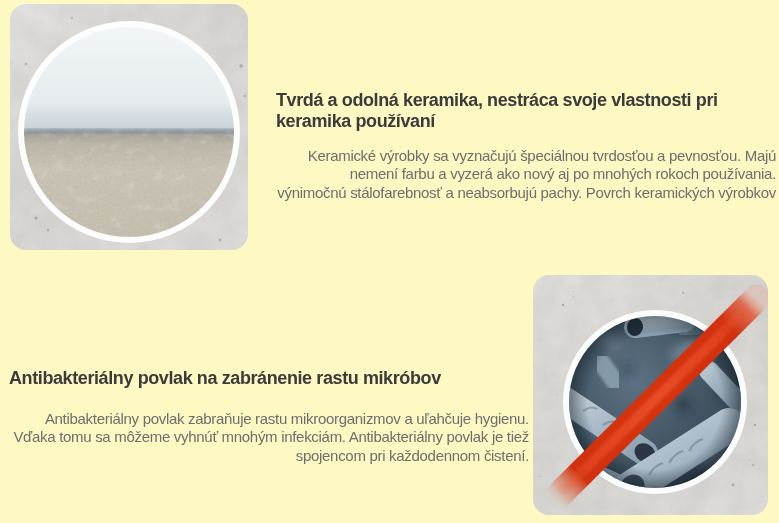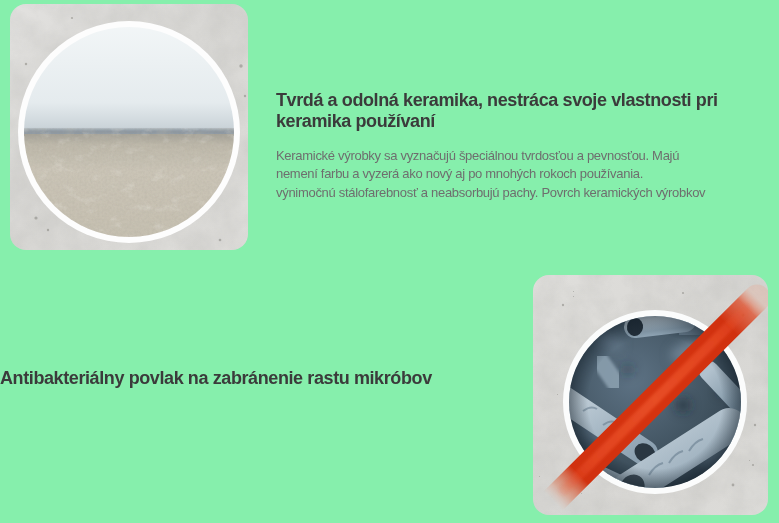--- a/index.html
+++ b/index.html
@@ -1,53 +1,54 @@
 <!DOCTYPE html>
 <html><head>
 <meta charset="utf-8">
 <style>
   * { box-sizing: border-box; }
   html, body { margin: 0; padding: 0; background: #ffffff; }
   .page {
     position: relative;
     width: 779px;
     height: 523px;
-    background: #86efac;
+    background: #fef9c3;
     overflow: hidden;
     font-family: "Liberation Sans", sans-serif;
   }
   .tile {
     position: absolute;
     border-radius: 16px;
     overflow: hidden;
     margin: 0;
   }
   .tile svg { display: block; width: 100%; height: 100%; }
   .tile-ceramic { left: 10px; top: 4px; width: 238px; height: 246px; }
   .tile-bacteria { left: 533px; top: 275px; width: 235px; height: 240px; }
 
   .text-block { position: absolute; }
   .text-block-top { left: 276px; top: 75px; width: 500px; }
-  .text-block-bottom { left: 0; top: 353px; width: 520px; }
+  .text-block-bottom { left: 9px; top: 353px; width: 520px; }
 
   .heading {
     font-size: 18px;
     font-weight: bold;
     line-height: 21px;
     letter-spacing: -0.4px;
     color: #3b3b3b;
   }
   .heading .h-line { display: block; white-space: nowrap; }
 
   .body-copy {
     margin-top: 15px;
-    font-size: 13px;
+    font-size: 15px;
     line-height: 18.5px;
     letter-spacing: -0.3px;
     color: #6e6e6e;
+    text-align: right;
   }
   .text-block-bottom .body-copy { margin-top: 21px; }
   .body-copy .b-line { display: block; white-space: nowrap; }
 </style>
 </head>
 <body>
 
 <div class="page">
 
   <section>
@@ -138,20 +139,25 @@
       </p>
     </div>
   </section>
 
   <section>
 
     <div class="text-block text-block-bottom">
       <h2 class="heading">
         <span class="h-line">Antibakteriálny povlak na zabránenie rastu mikróbov</span>
       </h2>
+      <p class="body-copy">
+        <span class="b-line">Antibakteriálny povlak zabraňuje rastu mikroorganizmov a uľahčuje hygienu.</span>
+        <span class="b-line">Vďaka tomu sa môžeme vyhnúť mnohým infekciám. Antibakteriálny povlak je tiež</span>
+        <span class="b-line">spojencom pri každodennom čistení.</span>
+      </p>
     </div>
 
     <figure class="tile tile-bacteria">
       <svg viewBox="0 0 235 240" preserveAspectRatio="none">
         <defs>
           <linearGradient id="b-base" x1="0" y1="0" x2="1" y2="1">
             <stop offset="0" stop-color="#e0dfdc"></stop>
             <stop offset="0.5" stop-color="#d7d6d3"></stop>
             <stop offset="1" stop-color="#dddcd9"></stop>
           </linearGradient>

